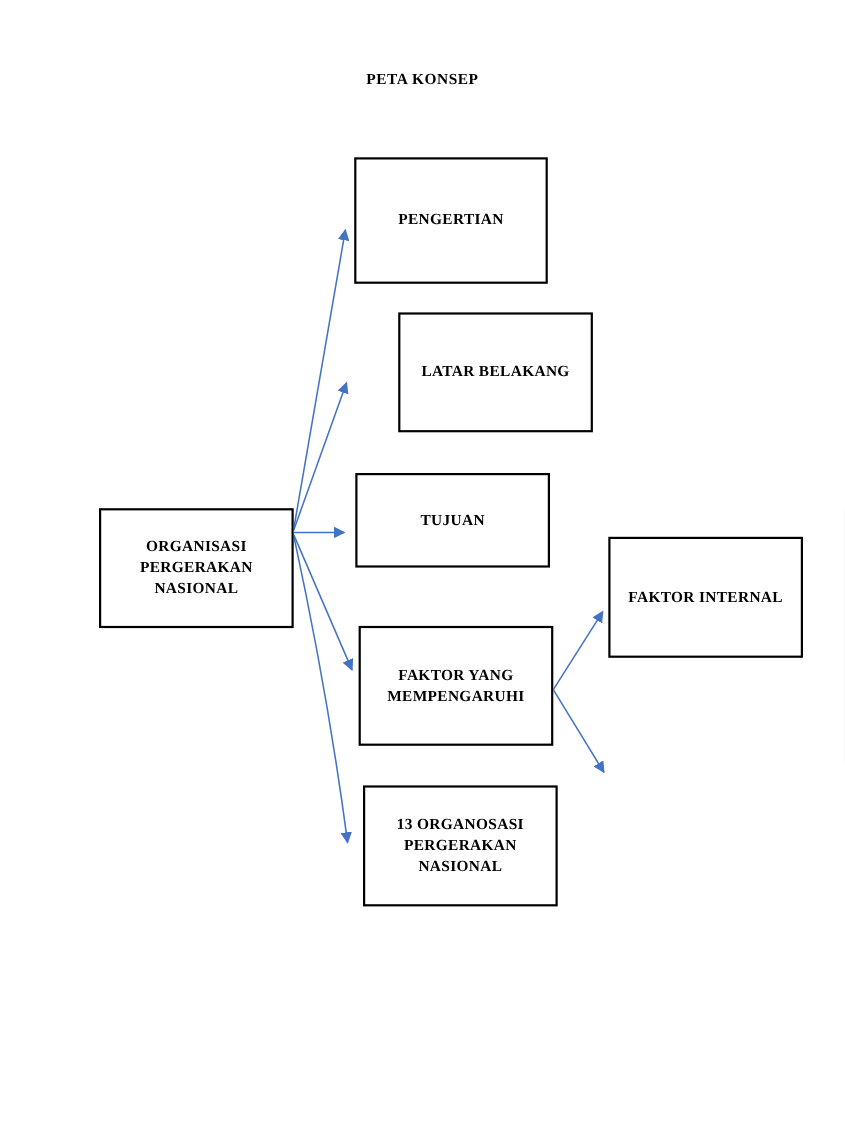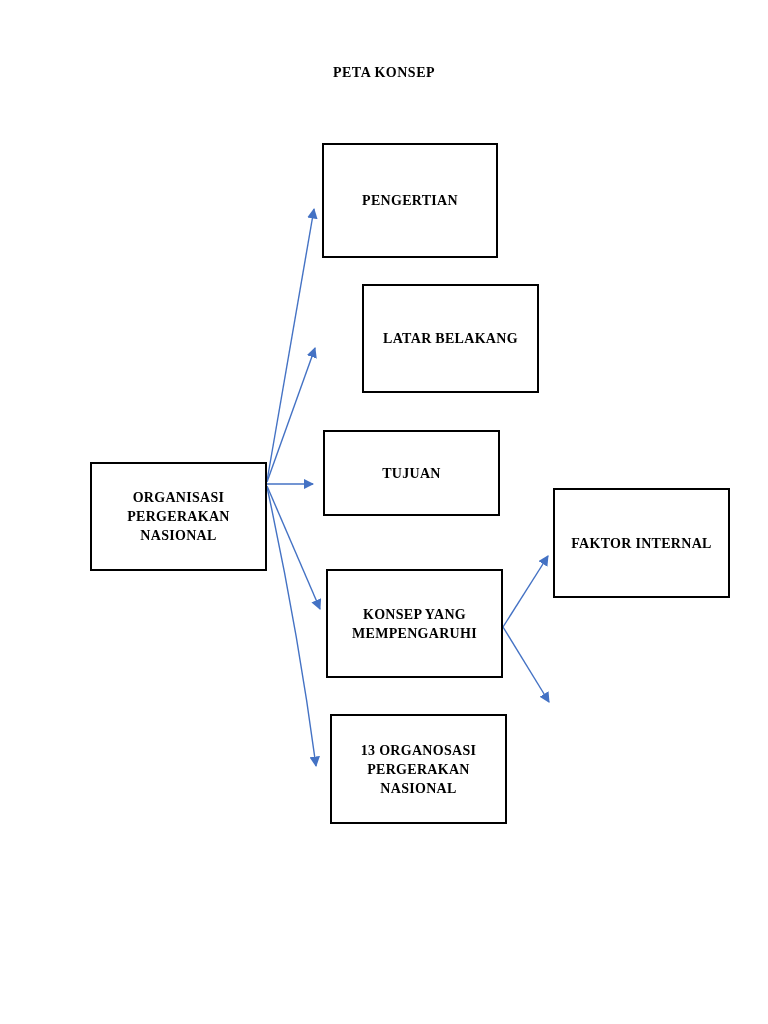--- a/index.html
+++ b/index.html
@@ -90,21 +90,21 @@
   <div class="node" id="n-root">ORGANISASI
 PERGERAKAN
 NASIONAL</div>
 
   <div class="node thick" id="n-pengertian">PENGERTIAN</div>
 
   <div class="node" id="n-latar">LATAR BELAKANG</div>
 
   <div class="node thick" id="n-tujuan">TUJUAN</div>
 
-  <div class="node" id="n-faktor">KONSEP YANG
+  <div class="node" id="n-faktor">FAKTOR YANG
 MEMPENGARUHI</div>
 
   <div class="node" id="n-org13">13 ORGANOSASI
 PERGERAKAN
 NASIONAL</div>
 
   <div class="node" id="n-internal">FAKTOR INTERNAL</div>
 
 
 </div>

